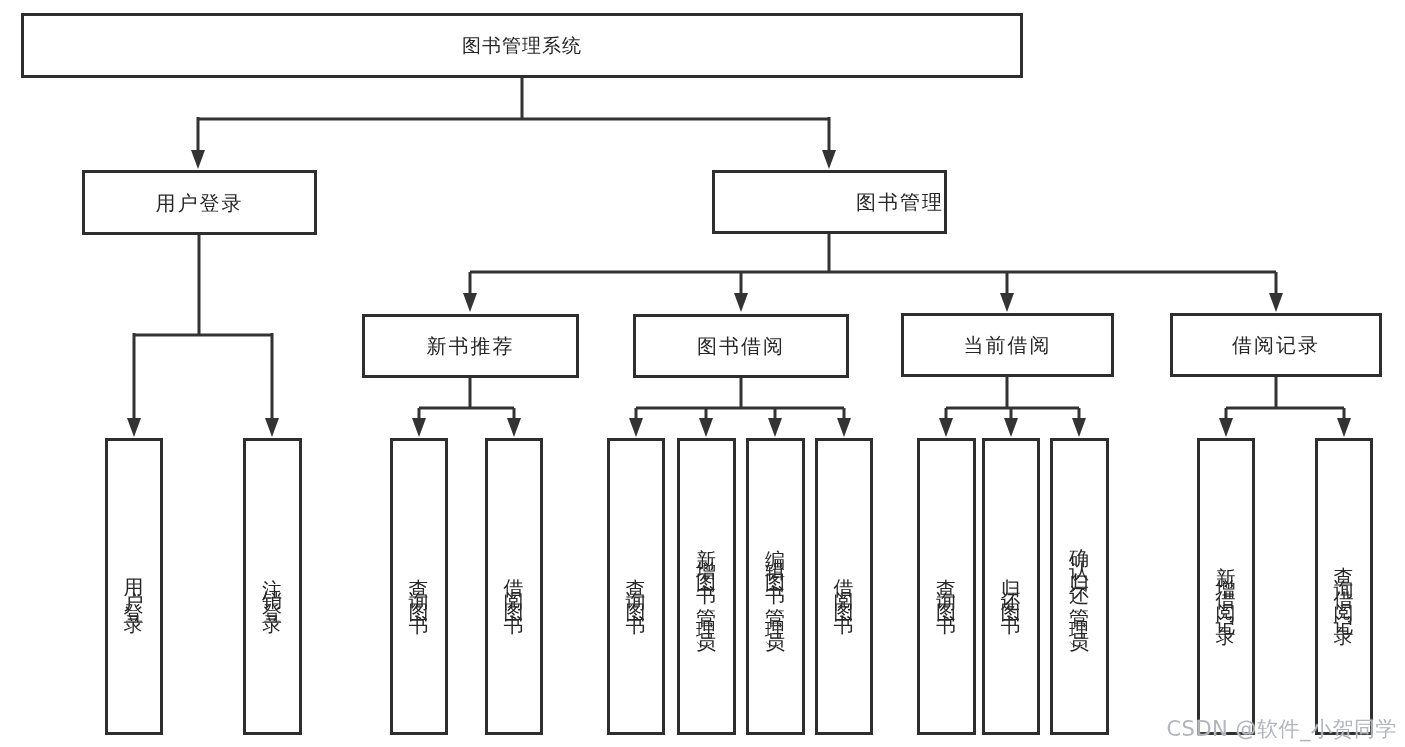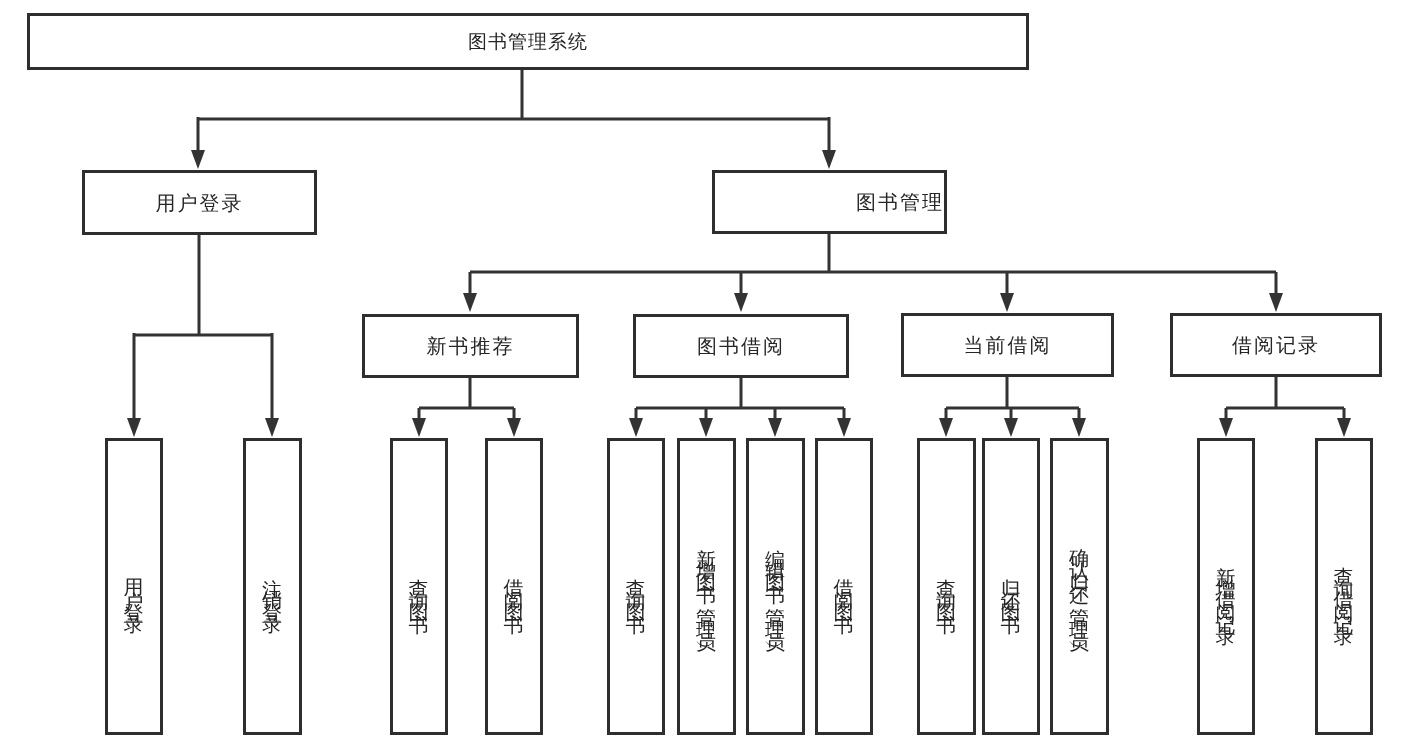--- a/index.html
+++ b/index.html
@@ -12,21 +12,21 @@
     position:absolute;box-sizing:border-box;background:#ffffff;border:3px solid #2e2e2e;
     display:flex;align-items:center;justify-content:center;z-index:2;
   }
   .label-h{font-size:20px;letter-spacing:2px;line-height:1.2;white-space:nowrap;color:#262626;}
   #n-root .label-h{font-size:19px;letter-spacing:1px;}
   .label-v{
     writing-mode:vertical-rl;text-orientation:mixed;
     font-size:20px;letter-spacing:12px;line-height:1;color:#262626;
   }
   
-  #n-root{left:27px;top:13px;width:1002px;height:57px;}
+  #n-root{left:21px;top:13px;width:1002px;height:65px;}
   #n-user-login{left:82px;top:170px;width:235px;height:65px;}
   #n-book-mgmt{left:712px;top:170px;width:235px;height:64px;justify-content:flex-end;}
   #n-new-book-rec{left:362px;top:314px;width:217px;height:64px;text-align:right;}
   #n-book-borrow{left:633px;top:314px;width:216px;height:64px;}
   #n-current-borrow{left:901px;top:313px;width:213px;height:64px;}
   #n-borrow-record{left:1170px;top:313px;width:212px;height:64px;}
   .leaf{top:438px;height:297px;}
   #n-l1{left:105px;width:58px;}
   #n-l2{left:243px;width:59px;}
   #n-l3{left:390px;width:58px;}
@@ -151,13 +151,14 @@
   <div id="n-l11" class="node leaf">
     <span class="label-v">确认归还（管理员）</span>
   </div>
   <div id="n-l12" class="node leaf">
     <span class="label-v">新增借阅记录</span>
   </div>
   <div id="n-l13" class="node leaf">
     <span class="label-v">查询借阅记录</span>
   </div>
 
+  <div class="watermark">CSDN @软件_小贺同学</div>
 </div>
 
 </body></html>

